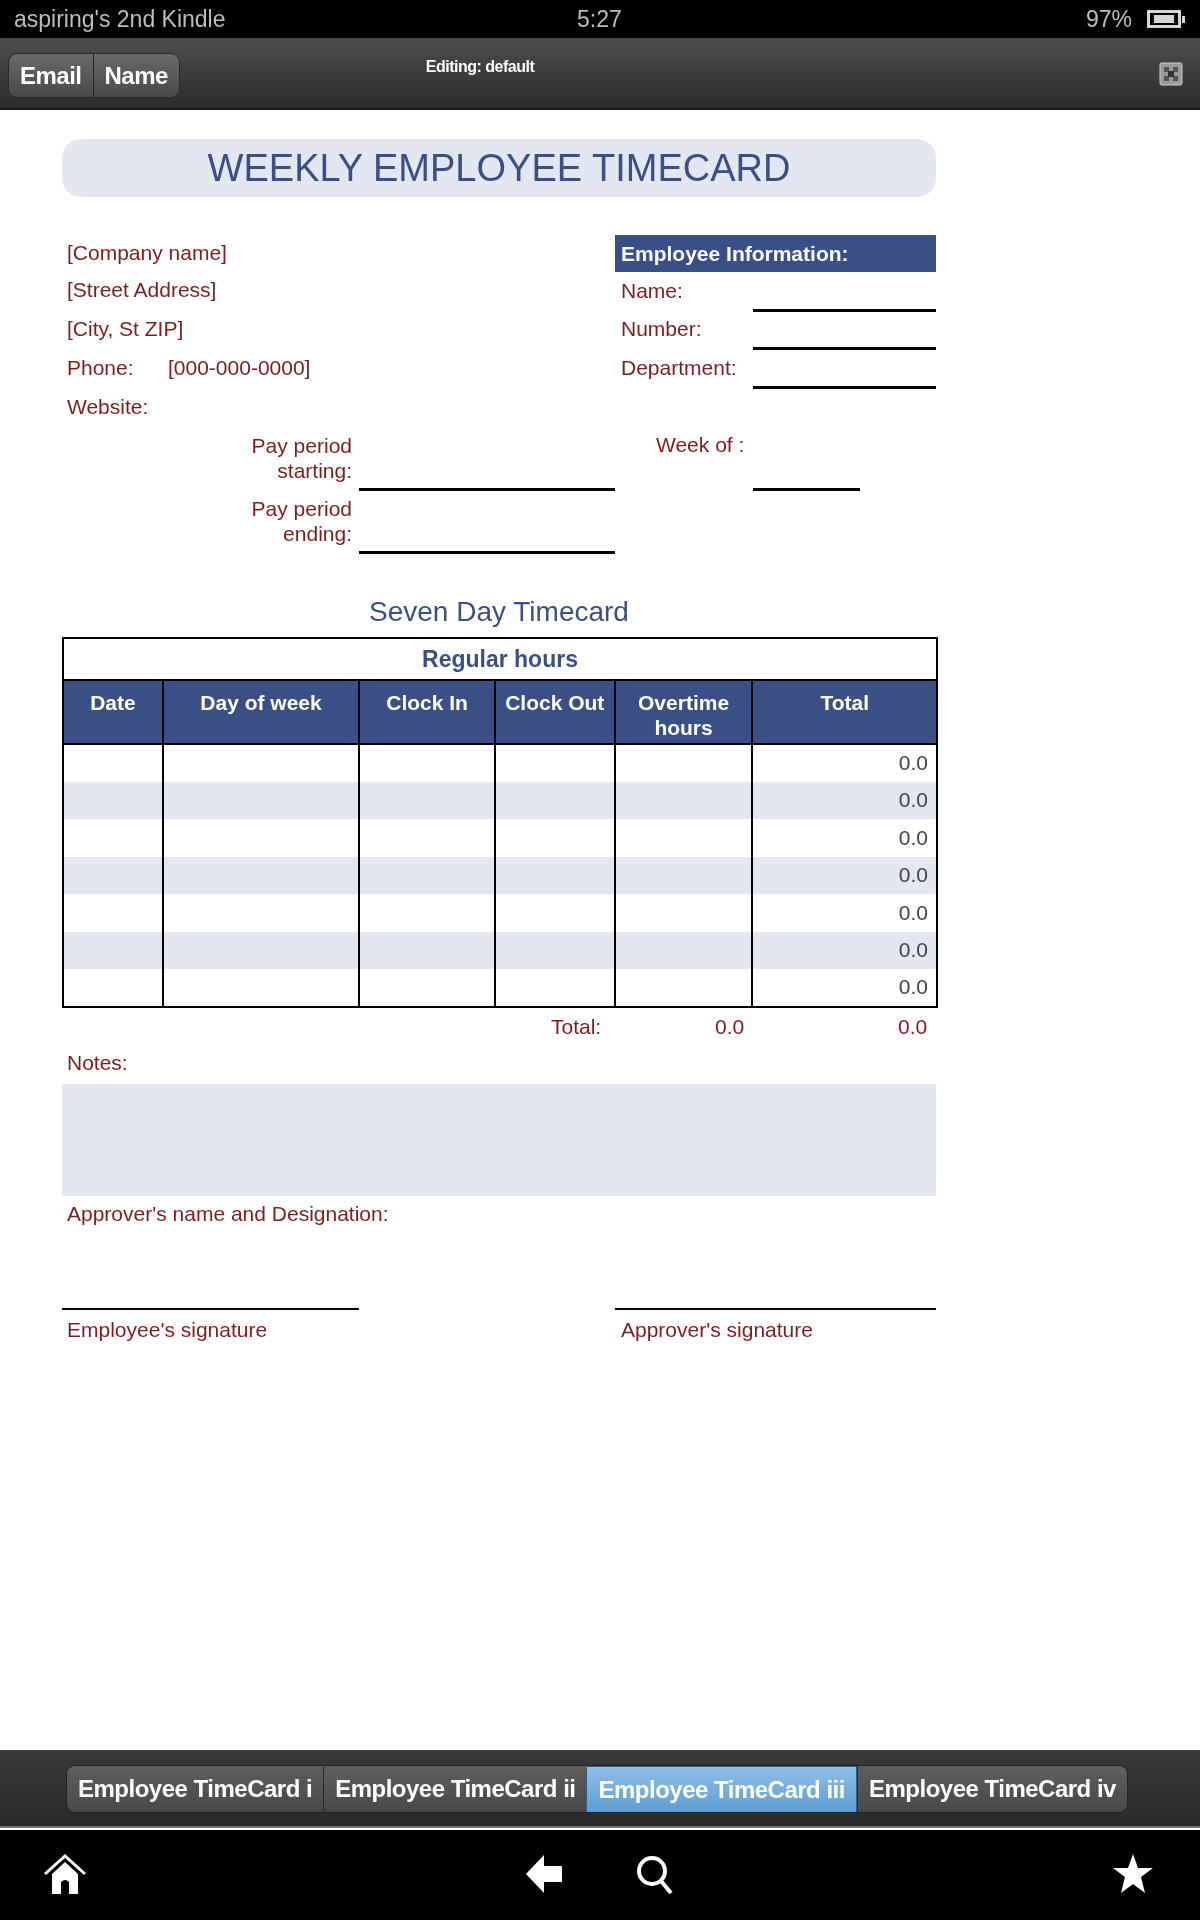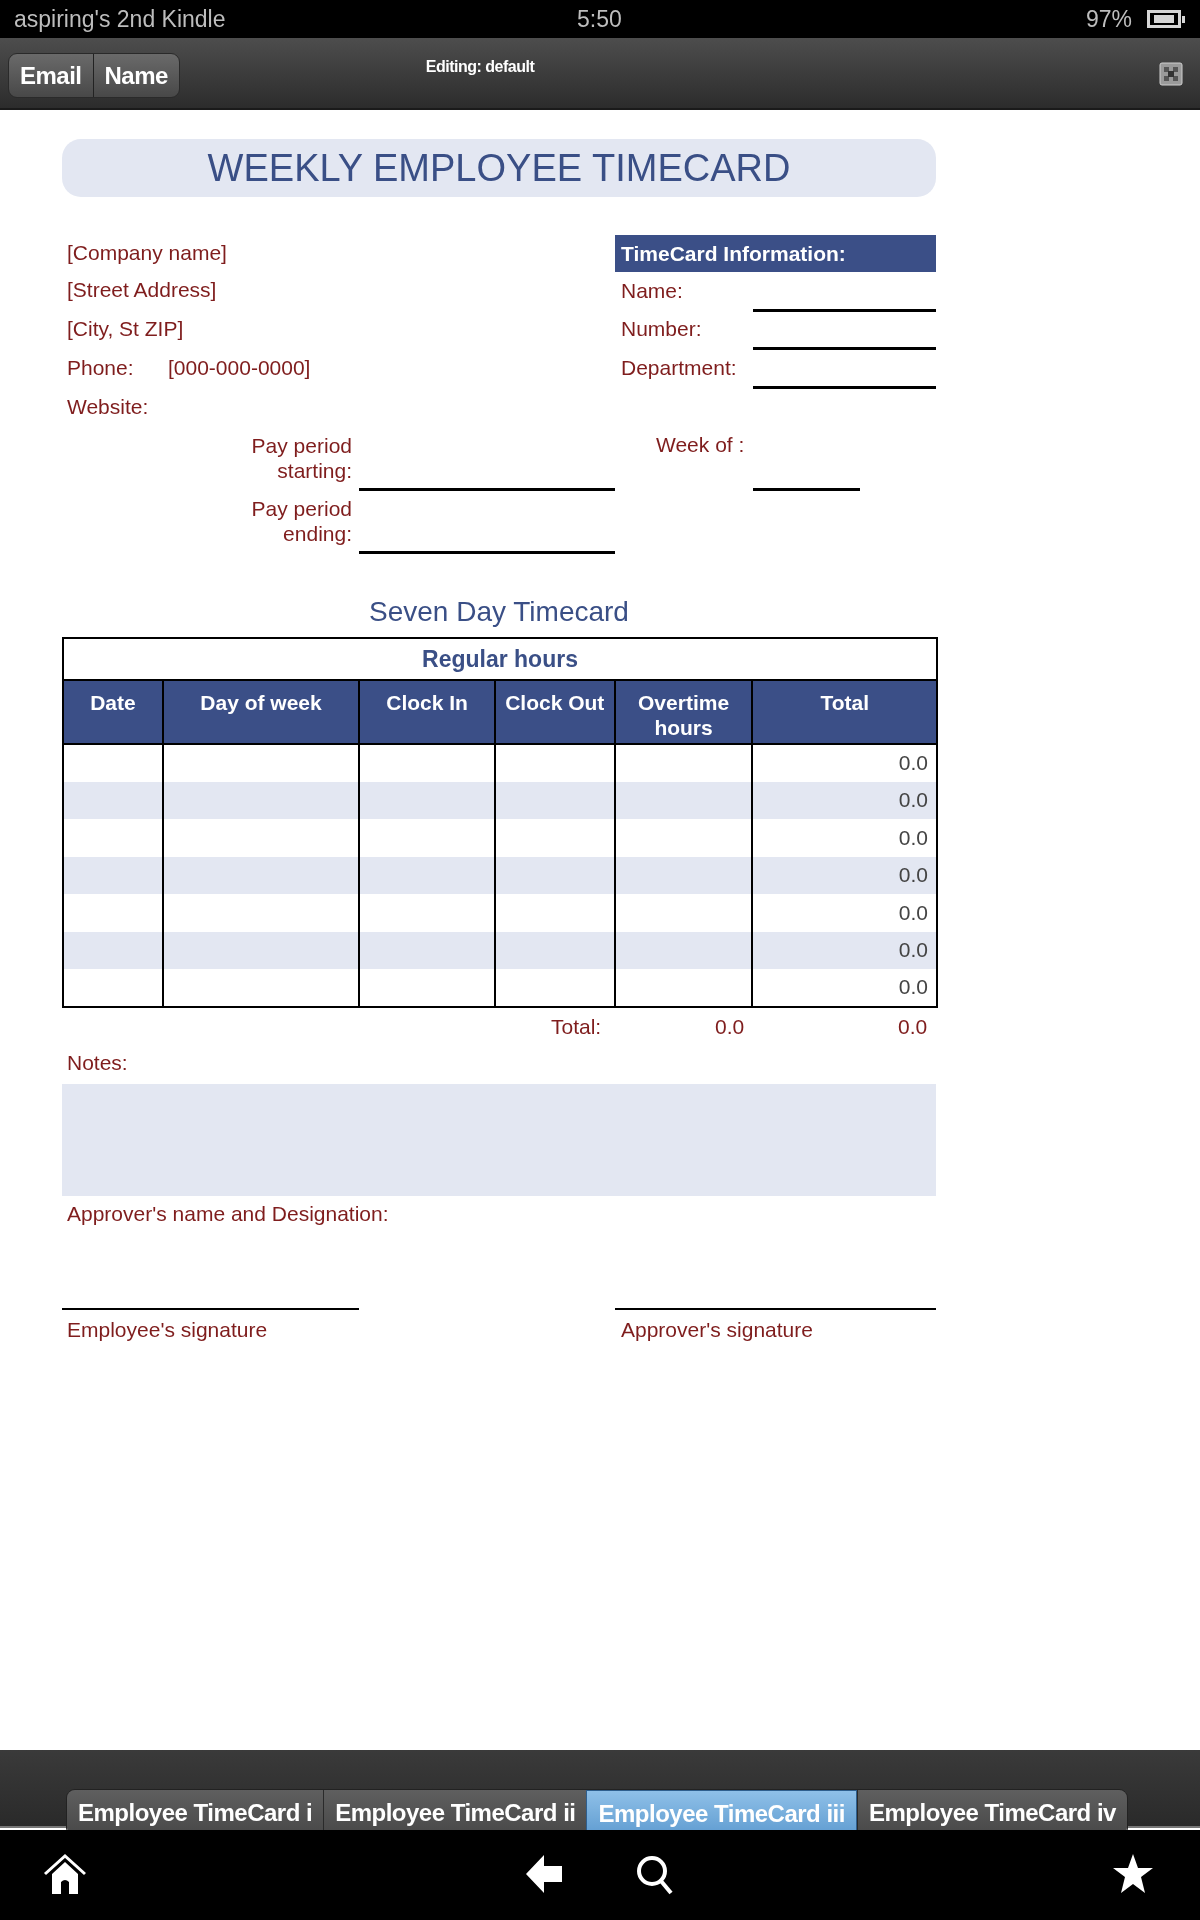--- a/index.html
+++ b/index.html
@@ -38,35 +38,35 @@
   table.tc th { background: #3b4f87; color: #fff; font-size: 21px; font-weight: bold; vertical-align: top; padding-top: 9px; height: 64px; border-bottom: 2px solid #000; line-height: 25px; }
   table.tc tbody tr td { height: 37.5px; font-size: 21px; color: #444; }
   table.tc tbody tr:nth-child(even) td { background: #e3e7f2; }
   table.tc tbody tr:last-child td { border-bottom: 2px solid #000; }
   table.tc td.num { text-align: right; padding-right: 8px; }
 
   .notes-box { position: absolute; left: 62px; top: 972px; width: 874px; height: 112px; background: #e3e7f2; }
 
   
   .sheet-bar { position: absolute; left: 0; top: 1750px; width: 1200px; height: 78px; background: linear-gradient(#3a3a3a, #2a2a2a); border-bottom: 2px solid #777; }
-  .sheet-tabs { position: absolute; left: 66px; top: 15px; height: 48px; display: flex; border-radius: 9px; overflow: hidden; border: 1px solid #222; margin-top: 24px; }
+  .sheet-tabs { position: absolute; left: 66px; top: 15px; height: 48px; display: flex; border-radius: 9px; overflow: hidden; border: 1px solid #222; }
   .sheet-tab { color: #fff; font-weight: bold; font-size: 24px; padding: 9px 11px 0; height: 48px; background: linear-gradient(#5f5f5f, #474747); letter-spacing: -0.5px; }
   .sheet-tab + .sheet-tab { border-left: 1px solid #2a2a2a; }
   .sheet-tab.active { background: linear-gradient(#8fc0e8, #5e9bd0); border: 1px solid #2f5f8e; }
 
   
   .navbar { position: absolute; left: 0; top: 1830px; width: 1200px; height: 90px; background: #000; }
   .nav-icon { position: absolute; top: 22px; }
 </style>
 </head>
 <body>
 
 <div class="statusbar">
   <span class="device">aspiring's 2nd Kindle</span>
-  <span class="time">5:50</span>
+  <span class="time">5:27</span>
   <span class="battery-pct">97%</span>
   <span class="battery">
       <span class="bolt"></span>
     </span>
 </div>
 
 <div class="toolbar">
   <div class="btn-group">
     <div class="tb-btn">Email</div>
     <div class="tb-btn">Name</div>
@@ -85,21 +85,21 @@
 <div class="doc">
   <div class="title-bar">WEEKLY EMPLOYEE TIMECARD</div>
 
   <div class="t" style="left:67px;top:129px">[Company name]</div>
   <div class="t" style="left:67px;top:166px">[Street Address]</div>
   <div class="t" style="left:67px;top:205px">[City, St ZIP]</div>
   <div class="t" style="left:67px;top:244px">Phone:</div>
   <div class="t" style="left:168px;top:244px">[000-000-0000]</div>
   <div class="t" style="left:67px;top:283px">Website:</div>
 
-  <div class="emp-head">TimeCard Information:</div>
+  <div class="emp-head">Employee Information:</div>
   <div class="t" style="left:621px;top:167px">Name:</div>
   <div class="hline" style="left:753px;top:197px;width:183px"></div>
   <div class="t" style="left:621px;top:205px">Number:</div>
   <div class="hline" style="left:753px;top:235px;width:183px"></div>
   <div class="t" style="left:621px;top:244px">Department:</div>
   <div class="hline" style="left:753px;top:274px;width:183px"></div>
 
   <div class="t right-al" style="left:200px;width:152px;top:321px;line-height:25px">
     <div>Pay period</div>
     <div>starting:</div>

